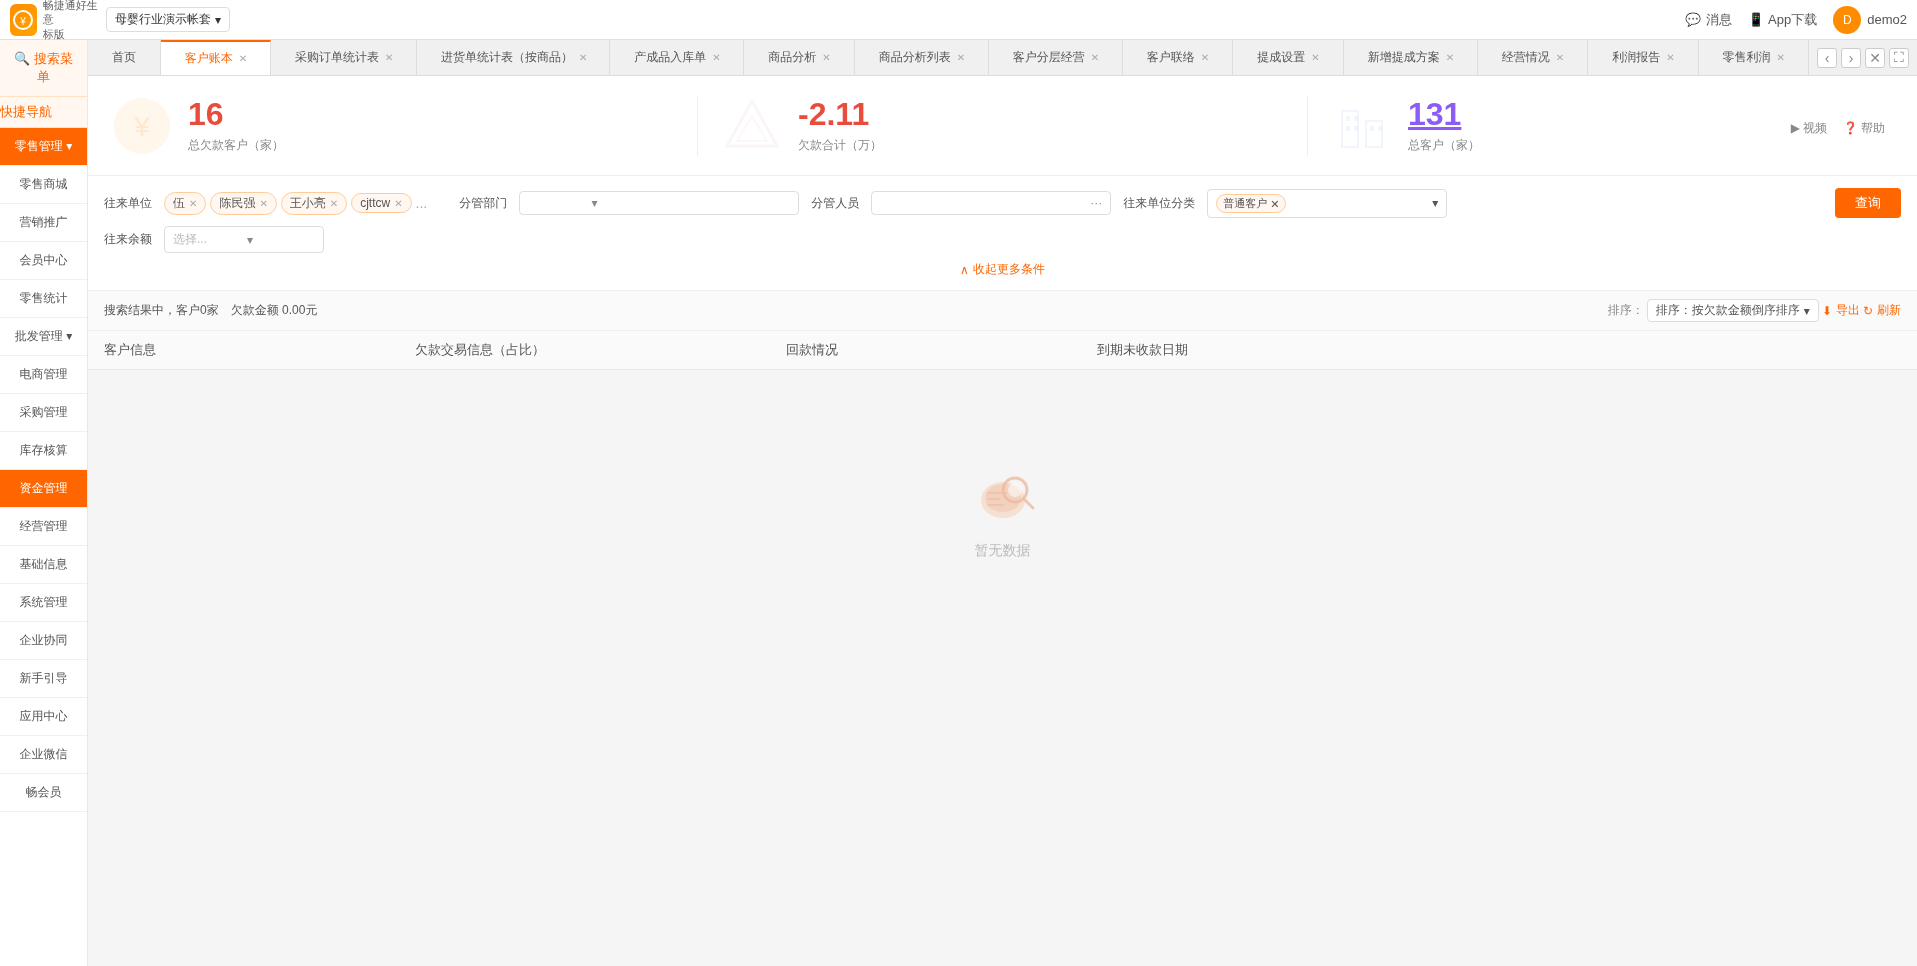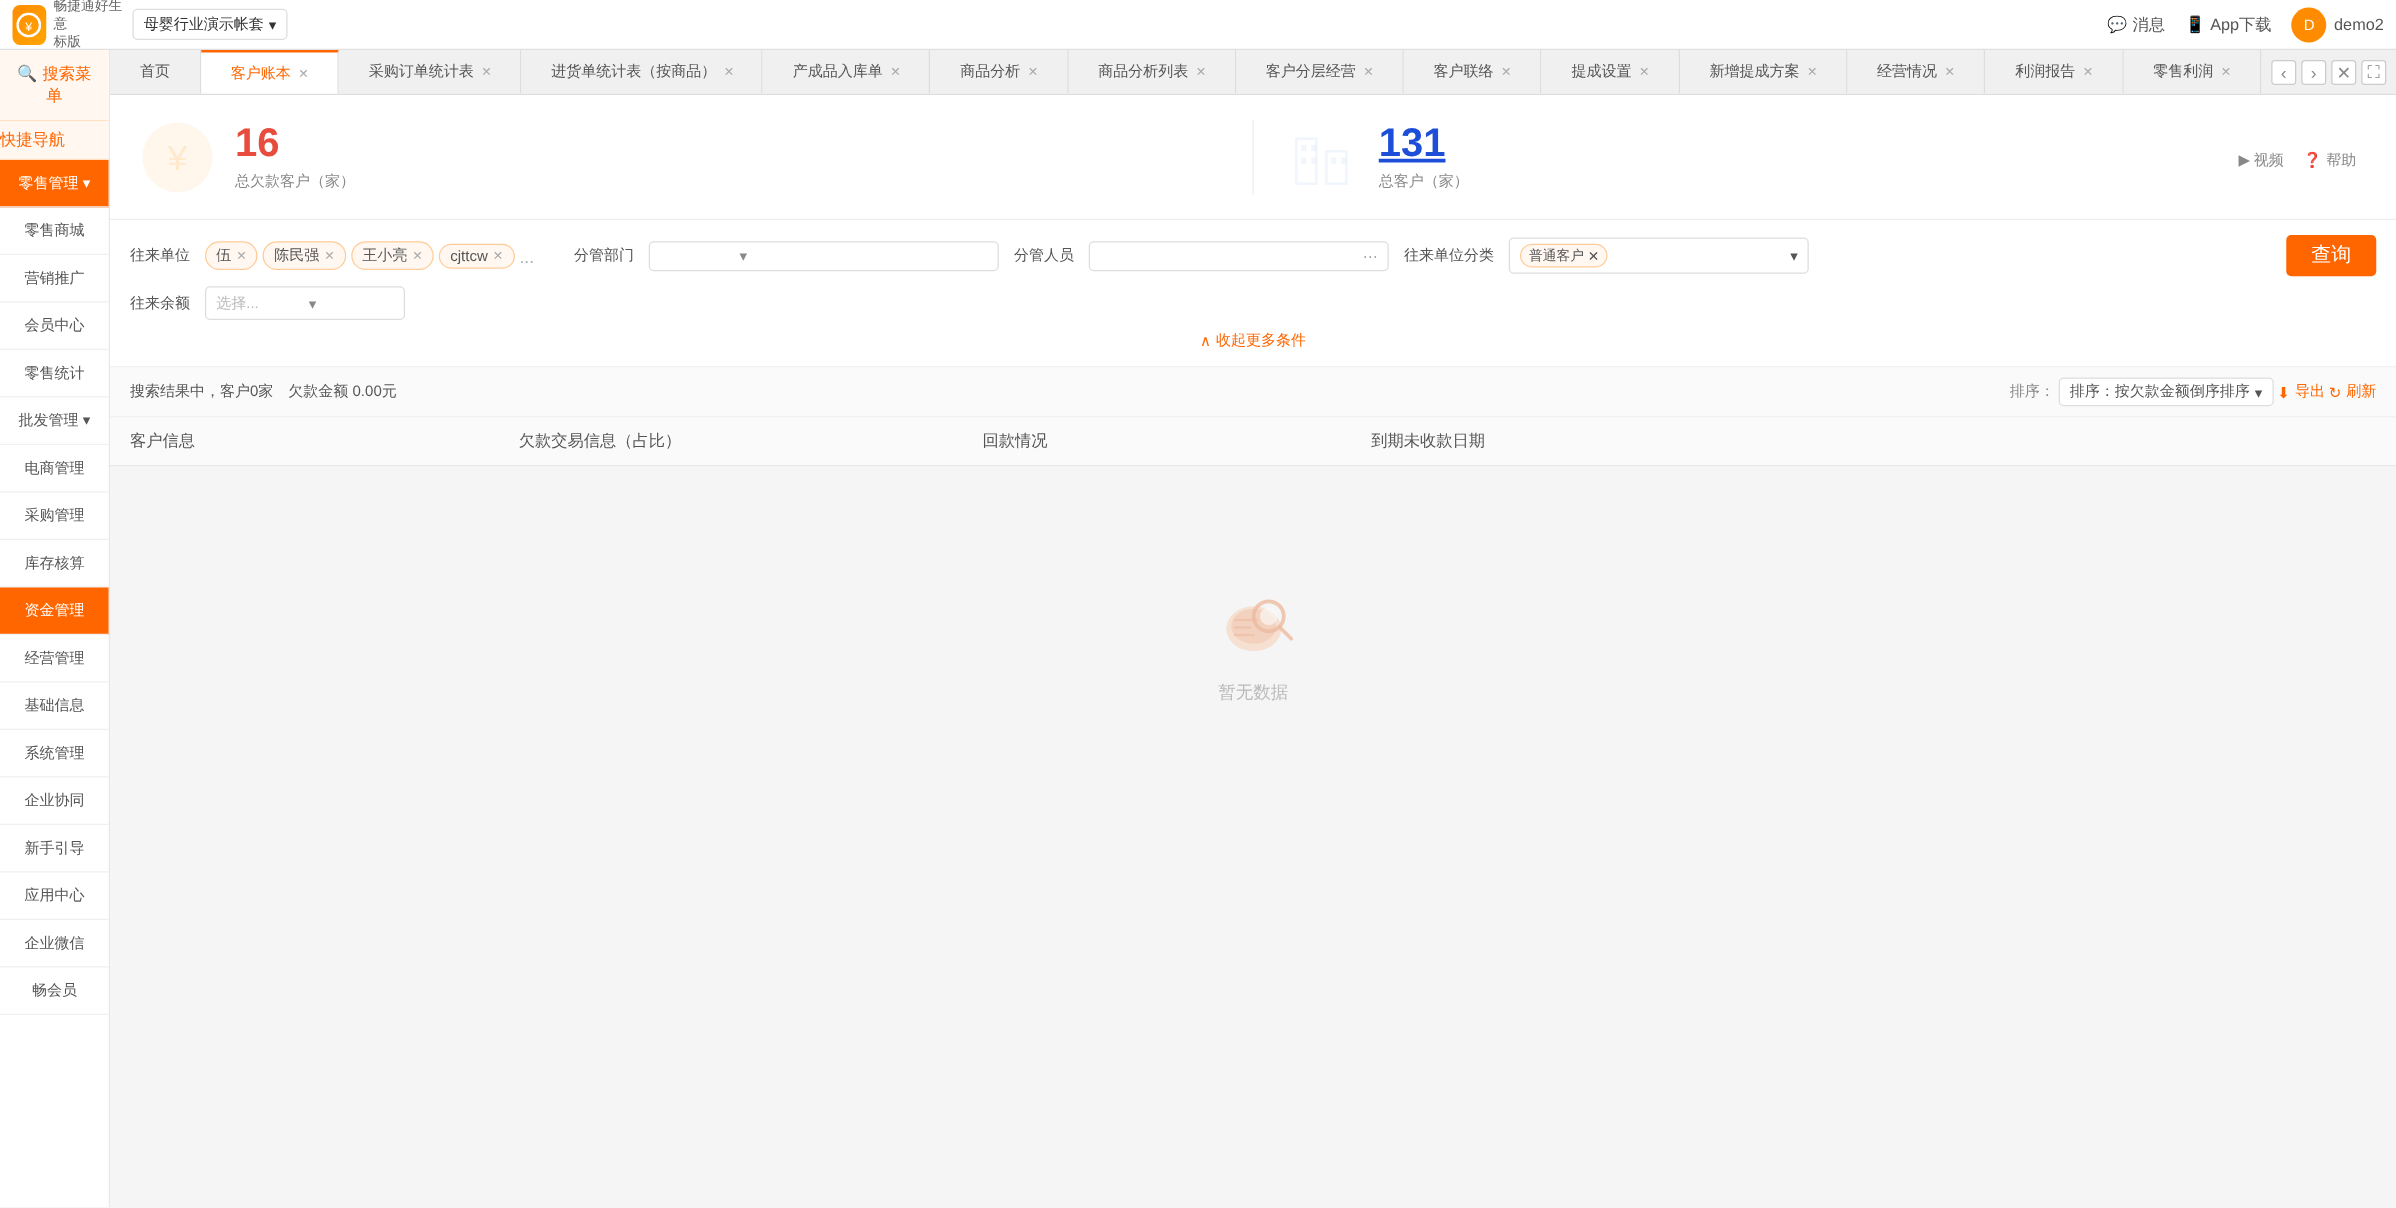--- a/index.html
+++ b/index.html
@@ -311,21 +311,21 @@
       font-size: 11px;
       color: #555;
       gap: 3px;
     }
     .query-btn {
       background: #ff6600;
       color: #fff;
       border: none;
       border-radius: 4px;
       padding: 6px 20px;
-      font-size: 16px;
+      font-size: 13px;
       cursor: pointer;
       margin-left: auto;
     }
     .balance-select {
       display: flex;
       align-items: center;
       border: 1px solid #ddd;
       border-radius: 4px;
       padding: 4px 8px;
       font-size: 12px;
@@ -611,37 +611,49 @@
         <div class="stat-card">
           <div class="stat-icon">
             <svg width="60" height="60" viewBox="0 0 60 60">
               <circle cx="30" cy="30" r="28" fill="#ff8c00" opacity="0.3"></circle>
               <text x="30" y="40" text-anchor="middle" fill="#ff8c00" font-size="28" opacity="0.7">¥</text>
             </svg>
           </div>
           <div class="stat-info">
             <span class="stat-value" style="color:#e74c3c;">16</span>
             <span class="stat-label">总欠款客户（家）</span>
+          </div>
+        </div>
+        <div class="stat-card">
+          <div class="stat-icon">
+            <svg width="60" height="60" viewBox="0 0 60 60">
+              <path d="M30 5 L55 50 L5 50 Z" fill="none" stroke="#e0a0a0" stroke-width="3" opacity="0.4"></path>
+              <path d="M30 20 L45 45 L15 45 Z" fill="none" stroke="#e0a0a0" stroke-width="2" opacity="0.3"></path>
+            </svg>
+          </div>
+          <div class="stat-info">
+            <span class="stat-value negative">-2.11</span>
+            <span class="stat-label">欠款合计（万）</span>
           </div>
         </div>
         <div class="stat-card" style="position:relative;">
           <div class="stat-icon">
             <svg width="60" height="60" viewBox="0 0 60 60">
               <rect x="10" y="15" width="16" height="36" fill="none" stroke="#88bbdd" stroke-width="2" opacity="0.5"></rect>
               <rect x="34" y="25" width="16" height="26" fill="none" stroke="#88bbdd" stroke-width="2" opacity="0.5"></rect>
               <rect x="14" y="20" width="4" height="5" fill="#88bbdd" opacity="0.5"></rect>
               <rect x="22" y="20" width="4" height="5" fill="#88bbdd" opacity="0.5"></rect>
               <rect x="14" y="30" width="4" height="5" fill="#88bbdd" opacity="0.5"></rect>
               <rect x="22" y="30" width="4" height="5" fill="#88bbdd" opacity="0.5"></rect>
               <rect x="38" y="30" width="4" height="5" fill="#88bbdd" opacity="0.5"></rect>
               <rect x="46" y="30" width="4" height="5" fill="#88bbdd" opacity="0.5"></rect>
             </svg>
           </div>
           <div class="stat-info">
-            <span class="stat-value dark" style="color:#1d4ed8;">131</span>
+            <span class="stat-value dark" style="color:#8b5cf6;">131</span>
             <span class="stat-label">总客户（家）</span>
           </div>
           <div class="video-help" style="position:absolute;right:16px;top:12px;">
             <span>
               <span>▶</span>
               <span>视频</span>
             </span>
             <span>
               <span>❓</span>
               <span>帮助</span>

